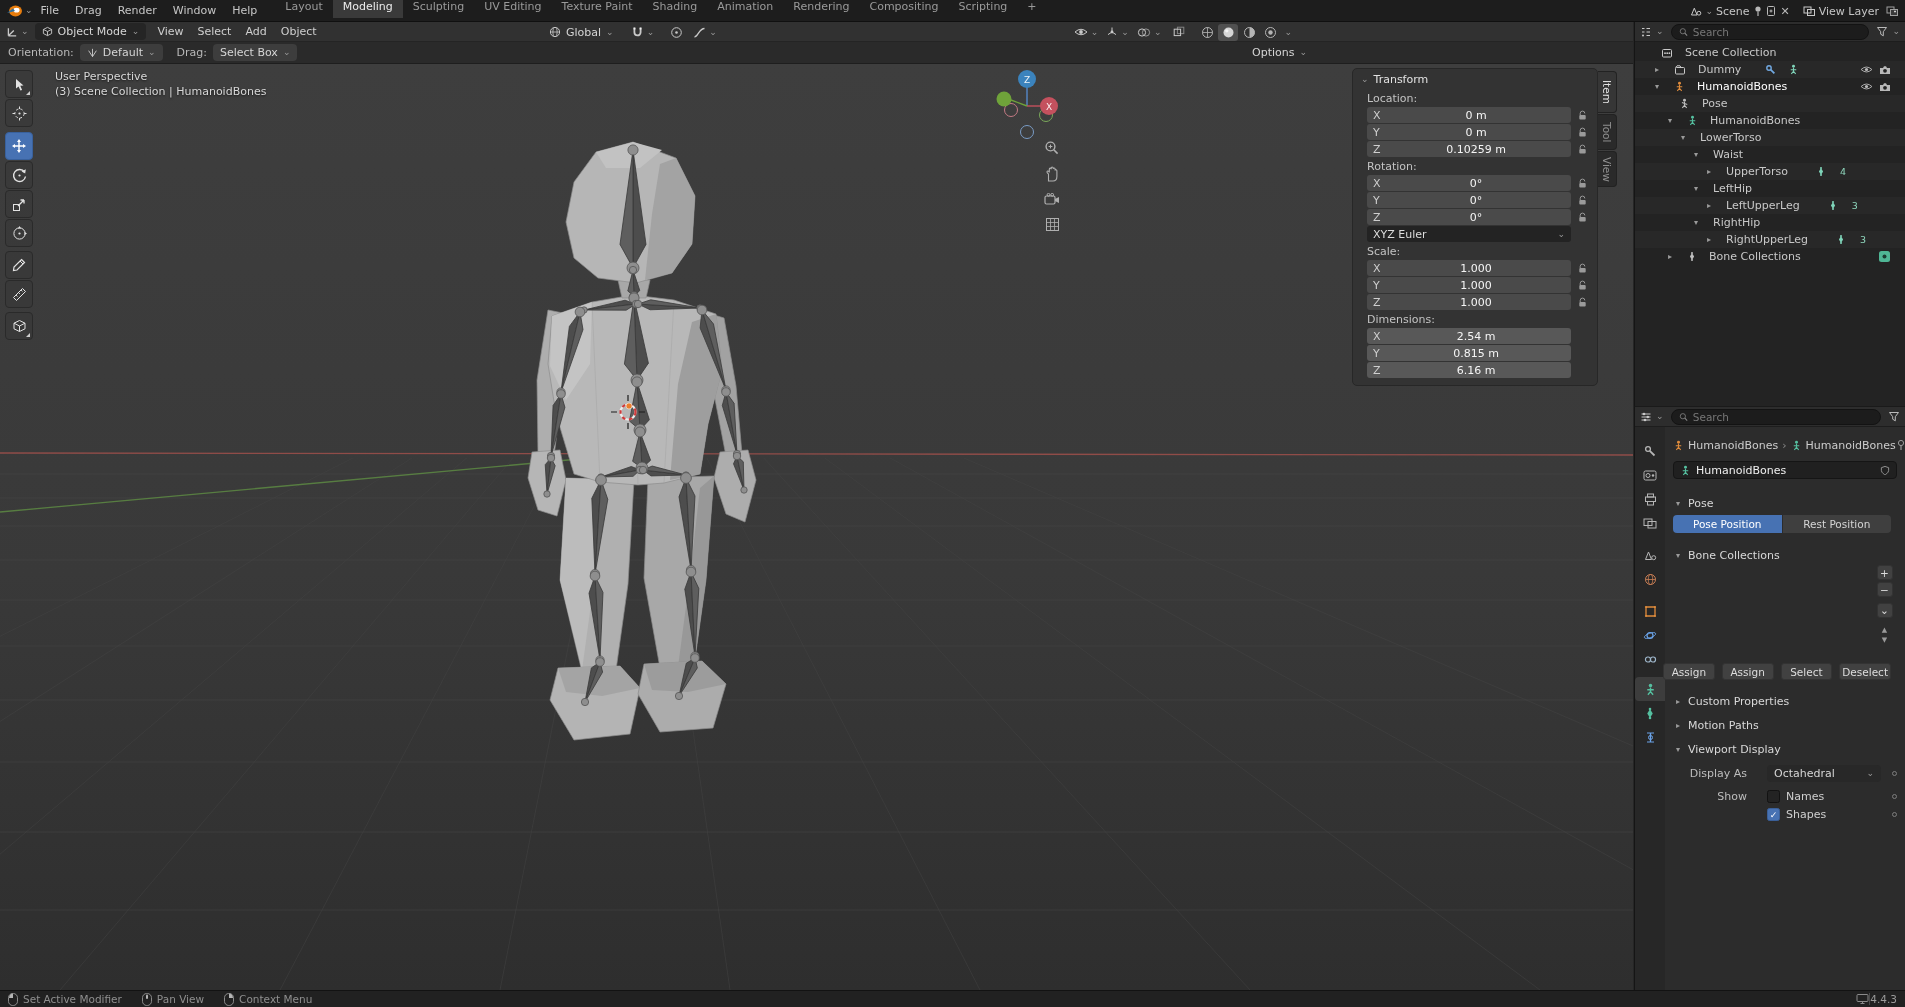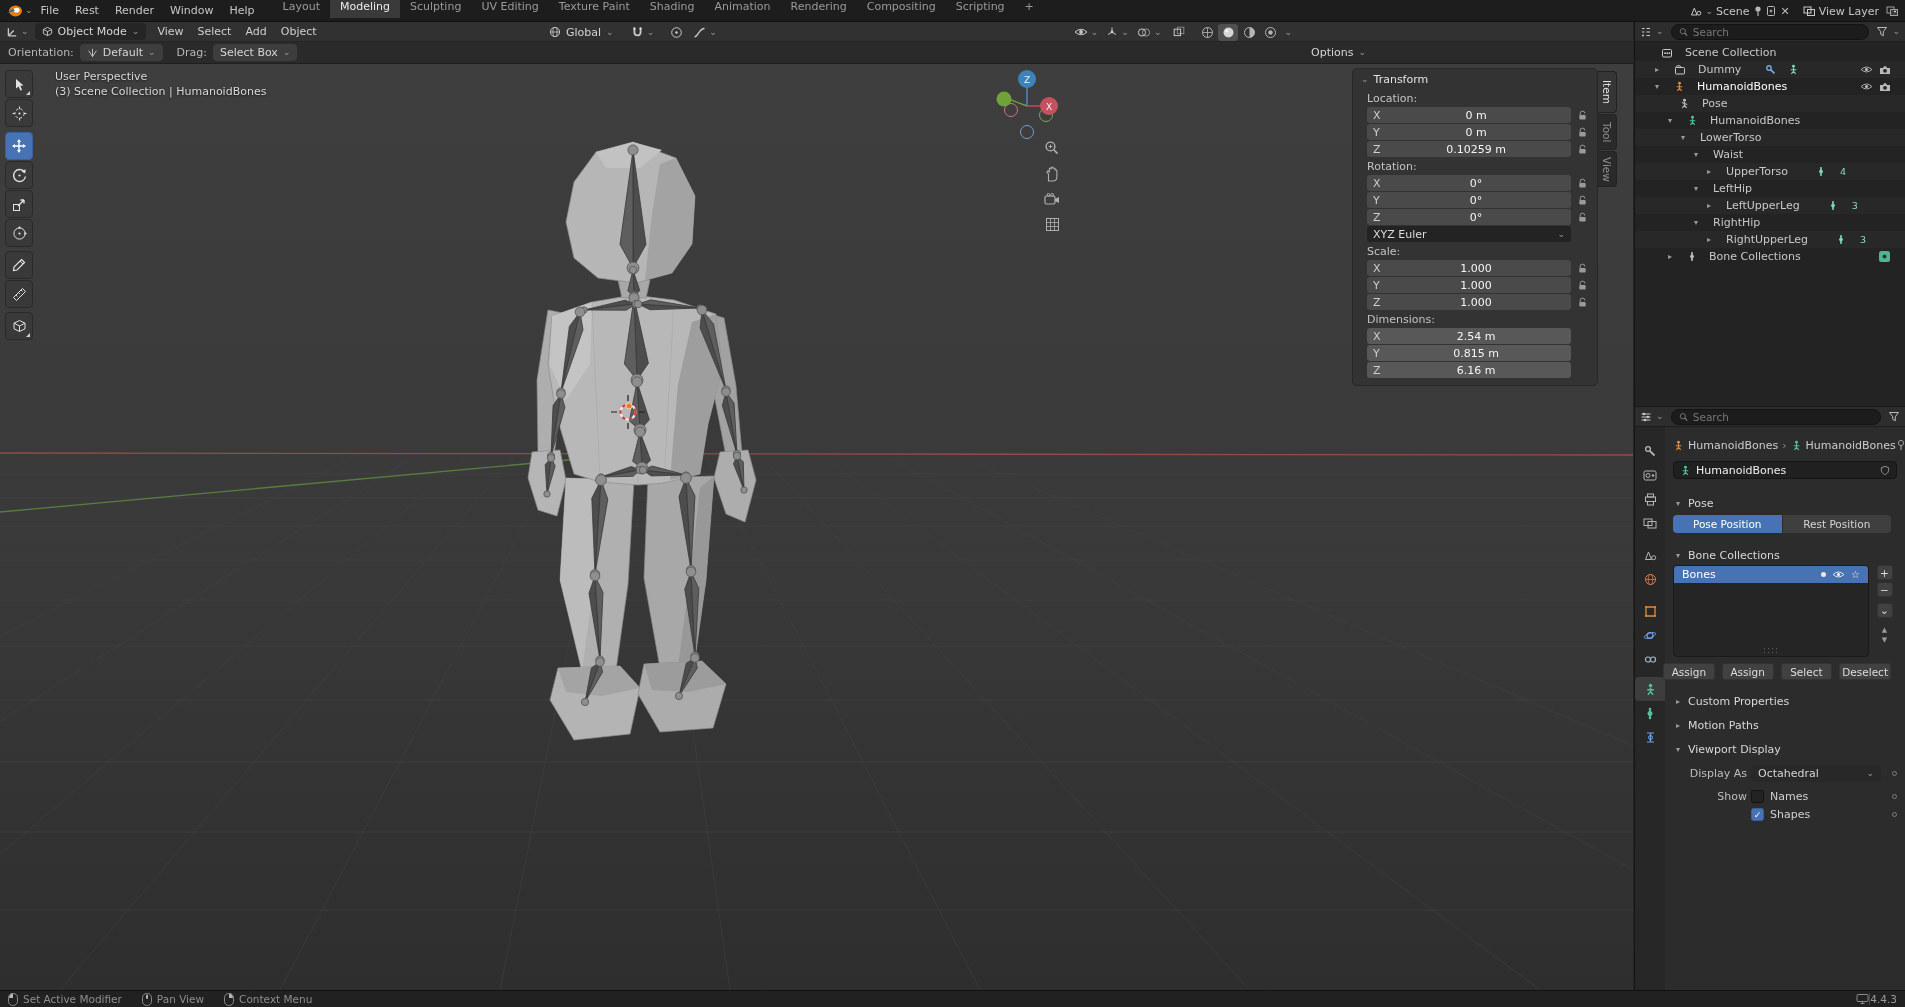--- a/index.html
+++ b/index.html
@@ -81,21 +81,21 @@
 .ptab{position:absolute;left:0;width:30px;height:24px;display:flex;align-items:center;justify-content:center}
 .ptab.active{background:#3d3d3d;border-radius:4px 0 0 4px}
 .prow{position:absolute;left:38px;right:8px;display:flex;align-items:center}
 .sechdr{gap:5px;color:#d8d8d8}
 .btn{background:#414141;border:1px solid #333;border-radius:3px;color:#ddd;display:flex;align-items:center;justify-content:center;font-size:10.5px}
 .seg{flex:1;height:18px;display:flex;align-items:center;justify-content:center;font-size:10.5px}
 .cb{width:13px;height:13px;border-radius:2.5px;background:#232323;border:1px solid #121212;flex:none;
   display:flex;align-items:center;justify-content:center;color:#fff;font-size:9px}
 .cb.on{background:#4772b3;border-color:#3a5f98}
 .anidot{position:absolute;right:0;width:5px;height:5px;border:1px solid #7d7d7d;border-radius:50%}
-.rlabel{width:74px;text-align:right;color:#bdbdbd;flex:none;margin-right:4px}
+.rlabel{width:74px;text-align:right;color:#bdbdbd;flex:none;margin-right:20px}
 
 
 #status{left:0;top:990px;width:1905px;height:17px;background:#212121;border-top:1px solid #121212;
   display:flex;align-items:center;padding:0 8px;gap:20px;color:#8f8f8f;font-size:10.5px;z-index:40}
 .hint{display:flex;align-items:center;gap:5px}
 #version{border-left:1px solid #4a4a4a;color:#9a9a9a}
 </style>
 </head>
 <body>
 
@@ -105,21 +105,21 @@
     <span class="ic" style="margin:0 2px 0 6px">
       <svg width="17" height="14" viewBox="0 0 17 14">
           <ellipse cx="9.5" cy="7" rx="6.5" ry="5.4" fill="#e87d0d"></ellipse>
           <ellipse cx="10.5" cy="6.2" rx="3" ry="2.4" fill="#fff"></ellipse>
           <path d="M1 9 L7 4.5 L9 7 Z" fill="#2b6fa3"></path>
         </svg>
     </span>
     <span class="caret">⌄</span>
     <div style="display:flex">
       <span class="menu">File</span>
-      <span class="menu">Rest</span>
+      <span class="menu">Drag</span>
       <span class="menu">Render</span>
       <span class="menu">Window</span>
       <span class="menu">Help</span>
     </div>
     <div class="wstabs">
       <span class="wstab">Layout</span>
       <span class="wstab active">Modeling</span>
       <span class="wstab">Sculpting</span>
       <span class="wstab">UV Editing</span>
       <span class="wstab">Texture Paint</span>
@@ -290,21 +290,21 @@
           </svg>
         </span>
       <span>Default</span>
       <span class="caret">⌄</span>
     </span>
     <span style="color:#b8b8b8;margin-left:8px">Drag:</span>
     <span class="dd" style="background:#3d3d3d">
       <span>Select Box</span>
       <span class="caret">⌄</span>
     </span>
-    <span class="dd flat" style="position:absolute;left:1304px">
+    <span class="dd flat" style="position:absolute;left:1245px">
       <span>Options</span>
       <span class="caret">⌄</span>
     </span>
   </div>
 
   <div id="vpbg" class="abs"></div>
 
   <svg id="scene" class="abs" width="1633" height="926" viewBox="0 0 1633 926">
     <defs>
       <clipPath id="gclip">
@@ -1059,34 +1059,20 @@
       <span class="seg" style="background:#4772b3;color:#fff;border-radius:4px 0 0 4px">Pose Position</span>
       <span class="seg" style="background:#3f3f3f;color:#d5d5d5;border-radius:0 4px 4px 0;border-left:1px solid #2c2c2c">Rest Position</span>
     </div>
 
     <div class="prow sechdr" style="top:140px;height:16px">
       <span class="olarrow">▾</span>
       <span>Bone Collections</span>
     </div>
 
     <div class="abs" style="left:72px;top:564px;width:0"></div>
-    <div style="position:absolute;left:38px;right:36px;top:158px;height:92px;background:#252525;border:1px solid #1a1a1a;border-radius:4px;overflow:hidden">
-      <div style="height:17px;background:#4772b3;display:flex;align-items:center;padding:0 8px;gap:6px">
-        <span style="color:#fff">Bones</span>
-        <span style="margin-left:auto;width:5px;height:5px;border-radius:50%;background:#e8e8e8"></span>
-        <span class="ic">
-            <svg width="13" height="9" viewBox="0 0 14 10">
-              <path d="M1 5 Q7 -0.5 13 5 Q7 10.5 1 5 Z" fill="none" stroke="#f0f0f0"></path>
-              <circle cx="7" cy="5" r="1.8" fill="#f0f0f0"></circle>
-            </svg>
-          </span>
-        <span style="color:#f0f0f0;font-size:10px">☆</span>
-      </div>
-      <div style="position:absolute;bottom:1px;left:0;right:0;text-align:center;color:#616161;letter-spacing:1px;font-size:9px">::::</div>
-    </div>
     <div style="position:absolute;right:12px;top:158px;width:17px;display:flex;flex-direction:column;gap:2px;align-items:center">
       <span class="btn" style="width:16px;height:15px">+</span>
       <span class="btn" style="width:16px;height:15px">−</span>
       <span class="btn caret" style="width:16px;height:15px;margin-top:4px">⌄</span>
       <span style="color:#9a9a9a;font-size:7px;margin-top:6px">▲</span>
       <span style="color:#9a9a9a;font-size:7px">▼</span>
     </div>
 
     <div class="prow" style="top:256px;height:17px;left:28px;right:14px;gap:7px">
       <span class="btn" style="flex:1;height:17px">Assign</span>

